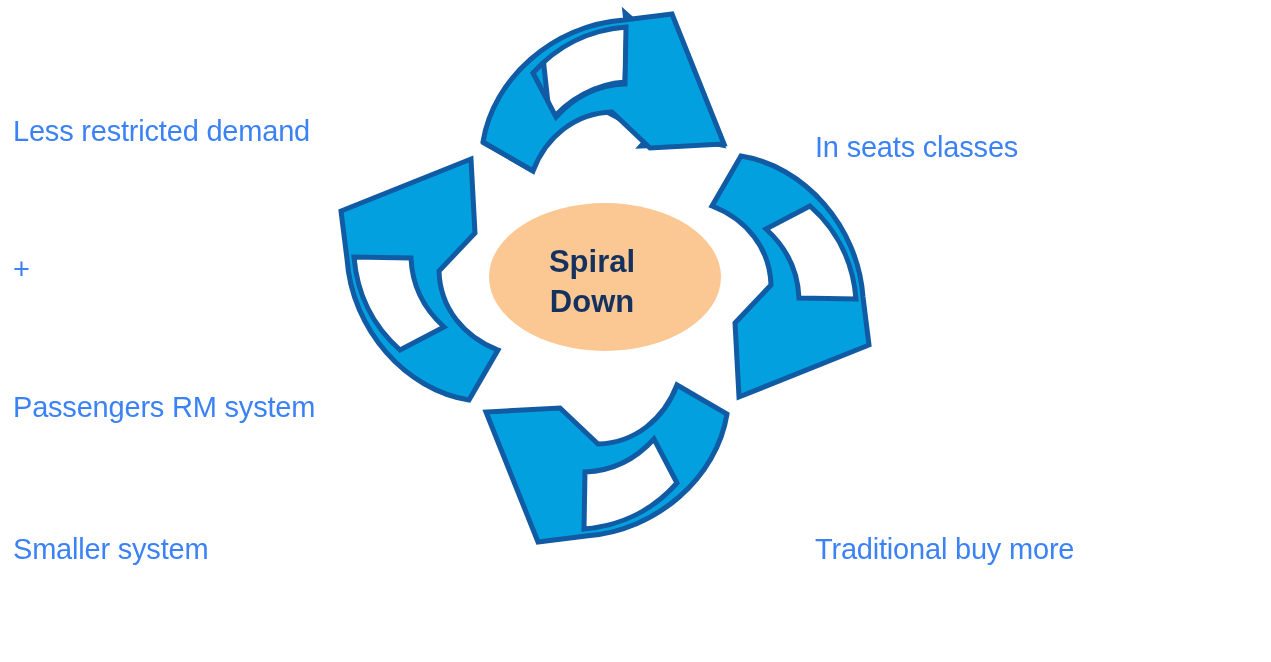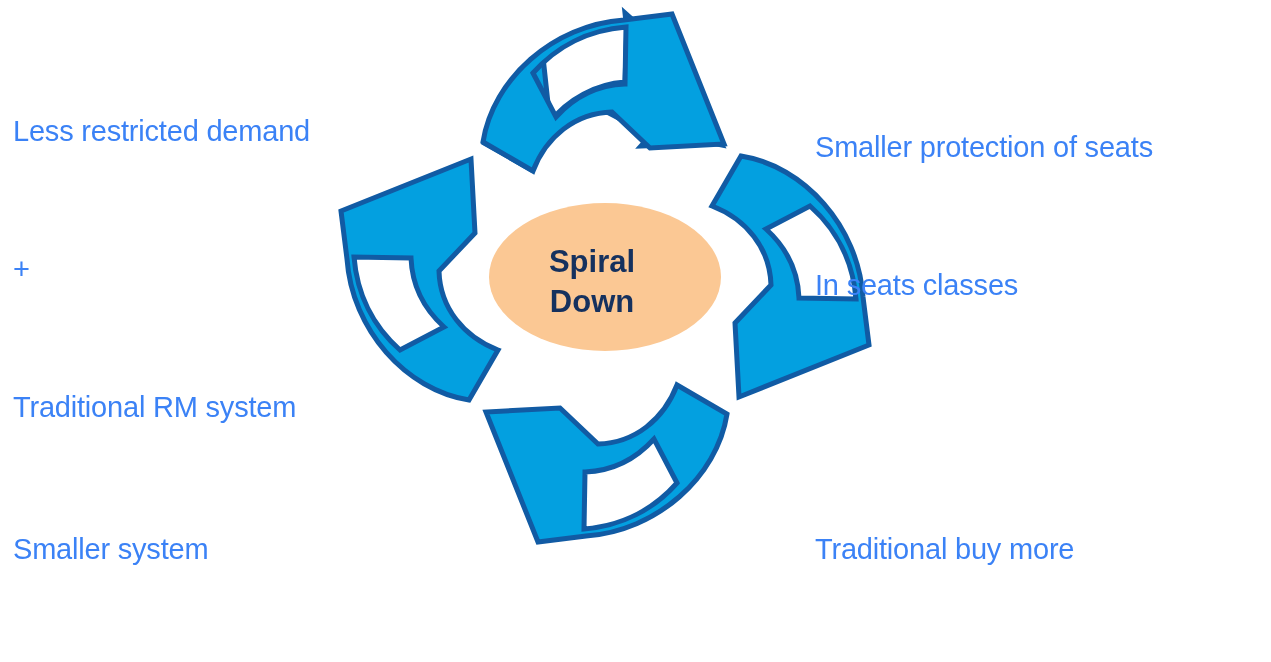--- a/index.html
+++ b/index.html
@@ -162,25 +162,24 @@
     </g>
 
     <ellipse class="center-ellipse" cx="605" cy="277" rx="116" ry="74"></ellipse>
     <text class="center-text" x="592" y="272">Spiral</text>
     <text class="center-text" x="592" y="312">Down</text>
   </svg>
 
   <div class="label" id="label-top-left">
     <span class="label-line">Less restricted demand</span>
     <span class="label-line">+</span>
-    <span class="label-line">Traditional RM system</span>
+    <span class="label-line">Passengers RM system</span>
   </div>
 
   <div class="label" id="label-top-right">
-    <span class="label-line">Smaller protection of seats</span>
     <span class="label-line">In seats classes</span>
   </div>
 
   <div class="label" id="label-bottom-left">
     <span class="label-line">Smaller system</span>
     
   </div>
 
   <div class="label" id="label-bottom-right">
     <span class="label-line">Traditional buy more</span>

